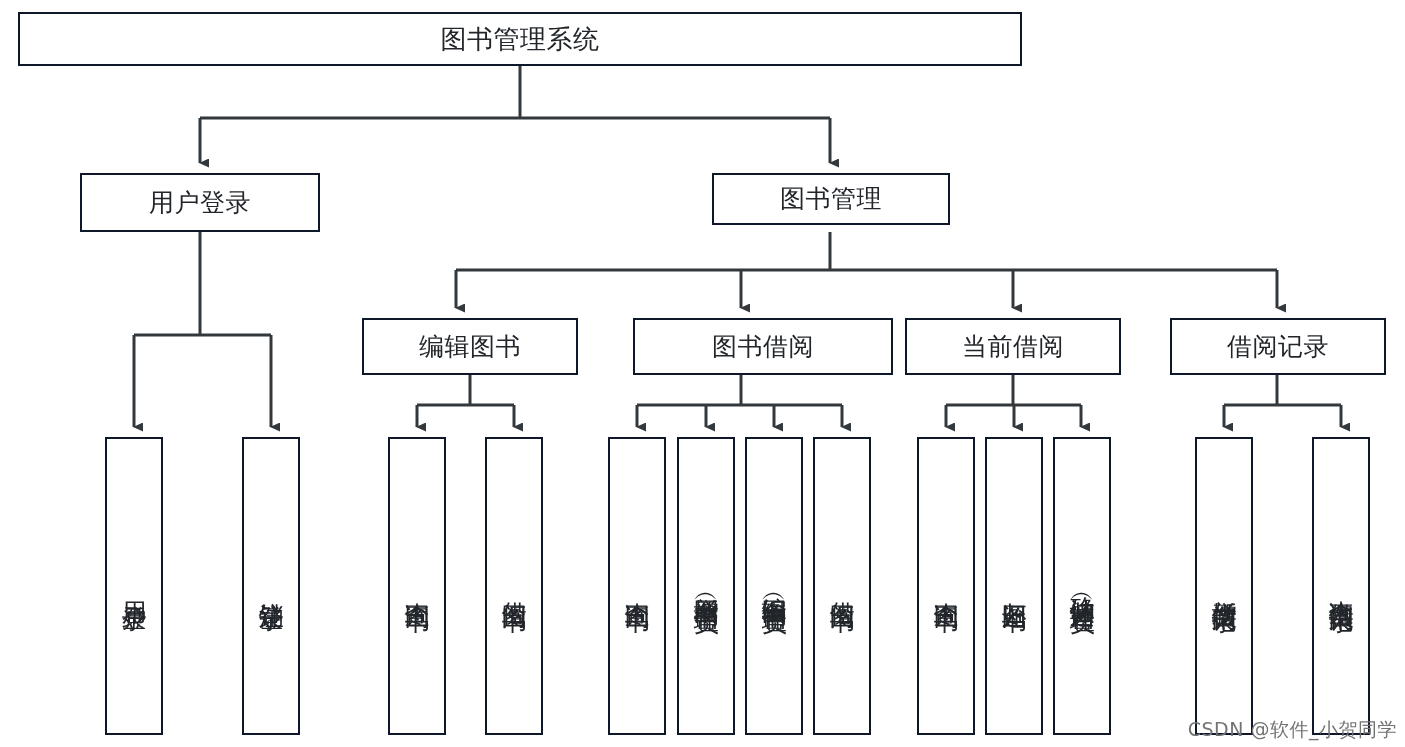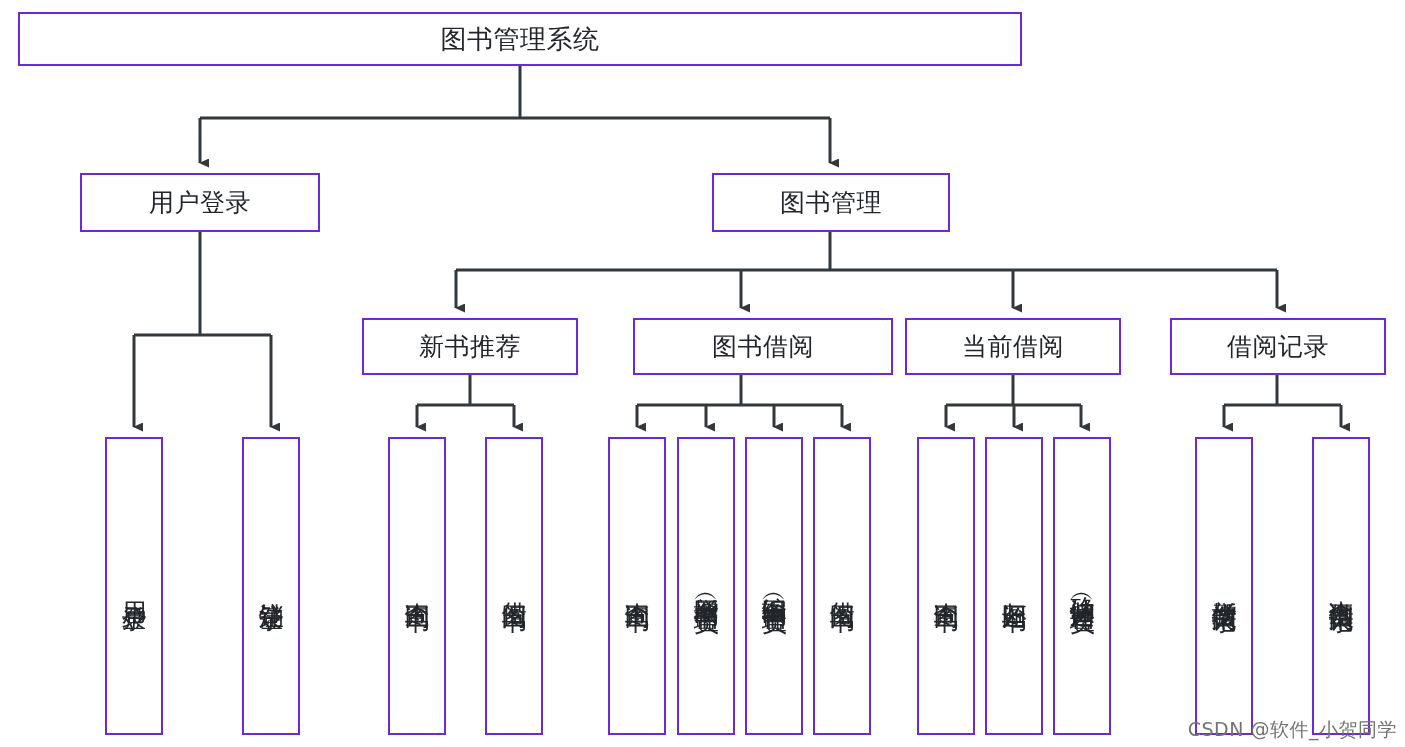--- a/index.html
+++ b/index.html
@@ -23,21 +23,21 @@
     left: 0;
     top: 0;
     width: 1405px;
     height: 747px;
     pointer-events: none;
   }
   .node {
     position: absolute;
     box-sizing: border-box;
     background: #ffffff;
-    border: 2px solid #6d28d9;
+    border: 2px solid #0f172a;
     display: flex;
     align-items: center;
     justify-content: center;
     color: #22262b;
     z-index: 2;
   }
   .node .node-label {
     display: block;
     text-align: center;
     line-height: 1.18;
@@ -133,26 +133,26 @@
   </svg>
 
   <div class="node horiz root" style="left:18px; top:12px; width:1004px; height:54px;">
     <span class="node-label">图书管理系统</span>
   </div>
 
   <div class="node horiz" style="left:80px; top:173px; width:240px; height:59px;">
     <span class="node-label">用户登录</span>
   </div>
 
-  <div class="node horiz" style="left:712px; top:173px; width:238px; height:59px;">
+  <div class="node horiz" style="left:712px; top:173px; width:238px; height:52px;">
     <span class="node-label">图书管理</span>
   </div>
 
   <div class="node horiz" style="left:362px; top:318px; width:216px; height:57px;">
-    <span class="node-label">新书推荐</span>
+    <span class="node-label">编辑图书</span>
   </div>
 
   <div class="node horiz" style="left:633px; top:318px; width:260px; height:57px;">
     <span class="node-label">图书借阅</span>
   </div>
 
   <div class="node horiz" style="left:905px; top:318px; width:216px; height:57px;">
     <span class="node-label">当前借阅</span>
   </div>
 

